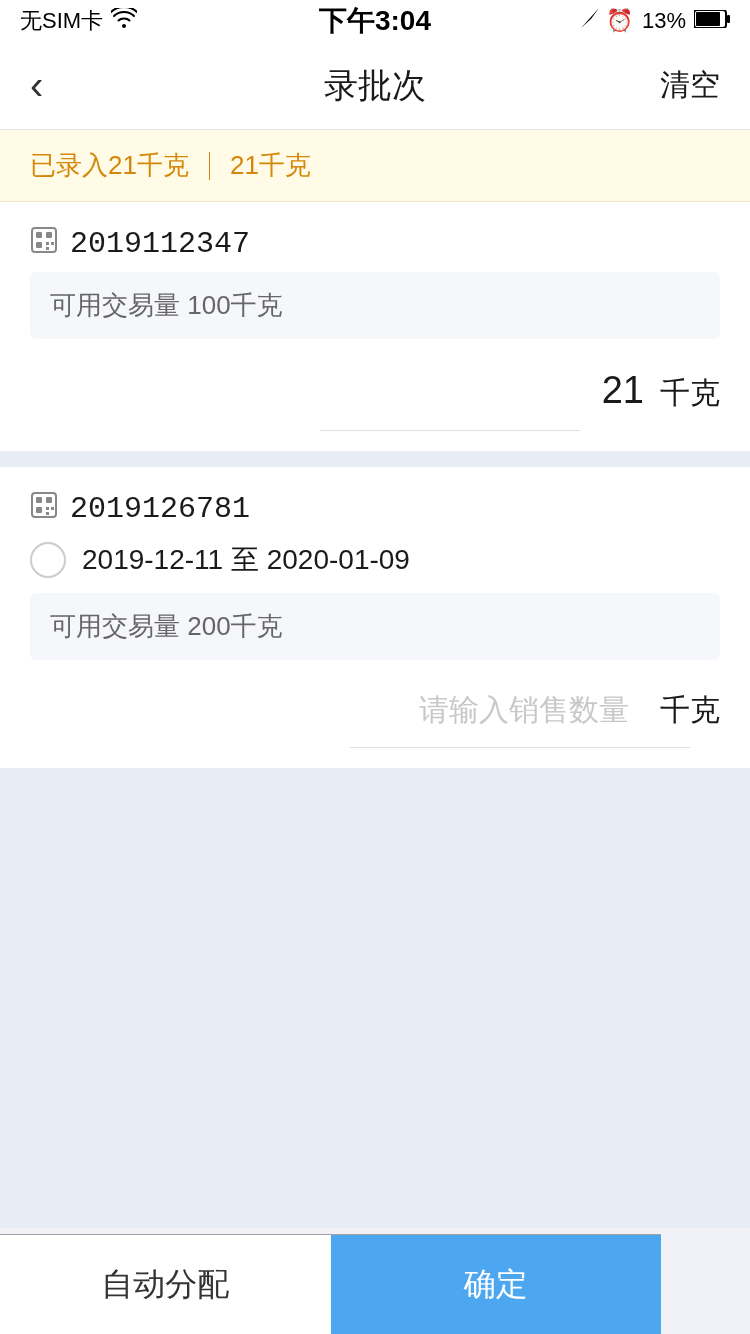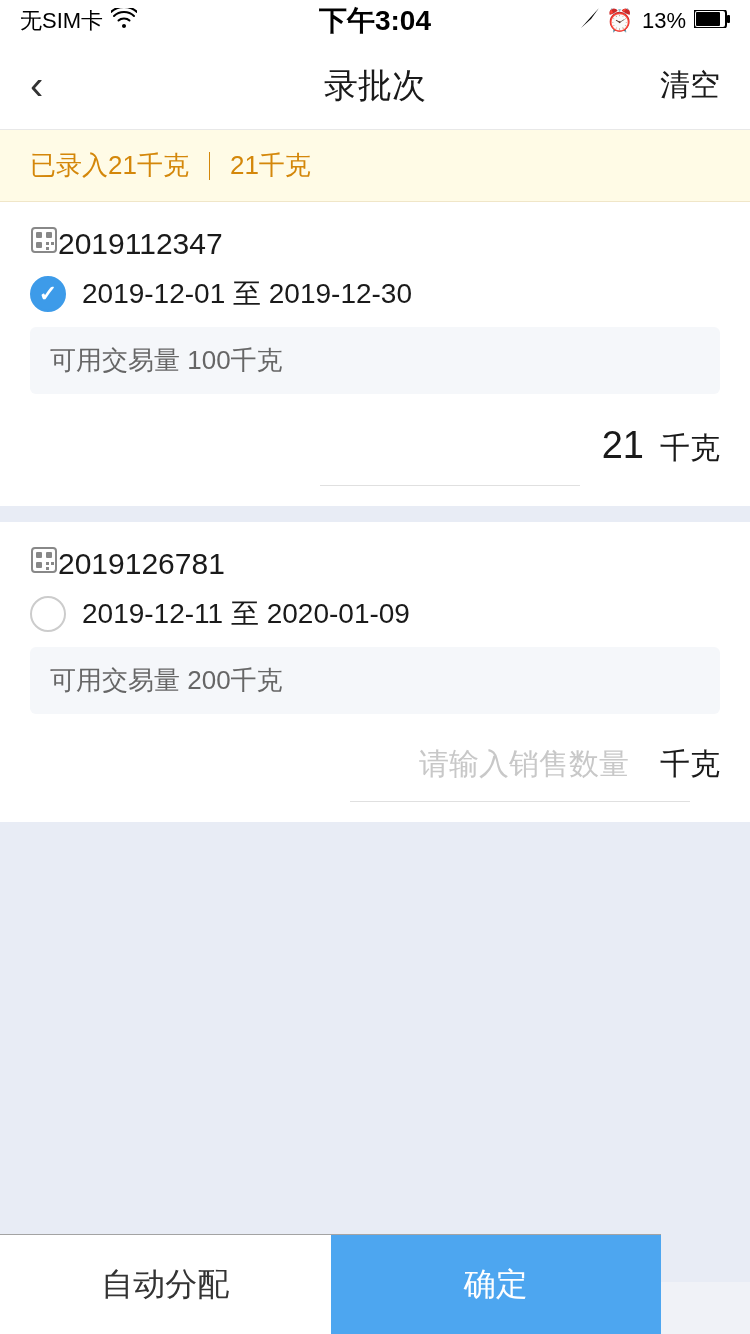--- a/index.html
+++ b/index.html
@@ -98,20 +98,22 @@
     
     .batch-card {
       width: 750px;
       background: #fff;
       margin-bottom: 0;
     }
     .batch-header {
       display: flex;
       align-items: center;
       padding: 24px 30px 10px 30px;
+      gap: 12px;
+      font-family: Liberation Mono, monospace;
     }
     .batch-id-icon {
       font-size: 28px;
       color: #555;
     }
     .batch-id {
       font-size: 30px;
       font-weight: 500;
       color: #1a1a1a;
     }
@@ -312,24 +314,20 @@
         <rect x="6" y="6" width="6" height="6" rx="1" fill="#888"></rect>
         <rect x="16" y="6" width="6" height="6" rx="1" fill="#888"></rect>
         <rect x="6" y="16" width="6" height="6" rx="1" fill="#888"></rect>
         <rect x="16" y="16" width="3" height="3" fill="#888"></rect>
         <rect x="21" y="16" width="3" height="3" fill="#888"></rect>
         <rect x="16" y="21" width="3" height="3" fill="#888"></rect>
       </svg>
     </span>
     <span class="batch-id">2019112347</span>
   </div>
-  <div class="batch-date-row">
-    <div class="radio-btn checked"></div>
-    <span class="batch-date">2019-12-01 至 2019-12-30</span>
-  </div>
   <div class="batch-available">可用交易量 100千克</div>
   <div class="amount-row">
     <span class="amount-value">21</span>
     <span class="amount-unit">千克</span>
   </div>
   <div style="display:flex; justify-content:flex-end; padding: 0 30px 20px;">
     <div class="amount-divider"></div>
   </div>
 </div>
 

